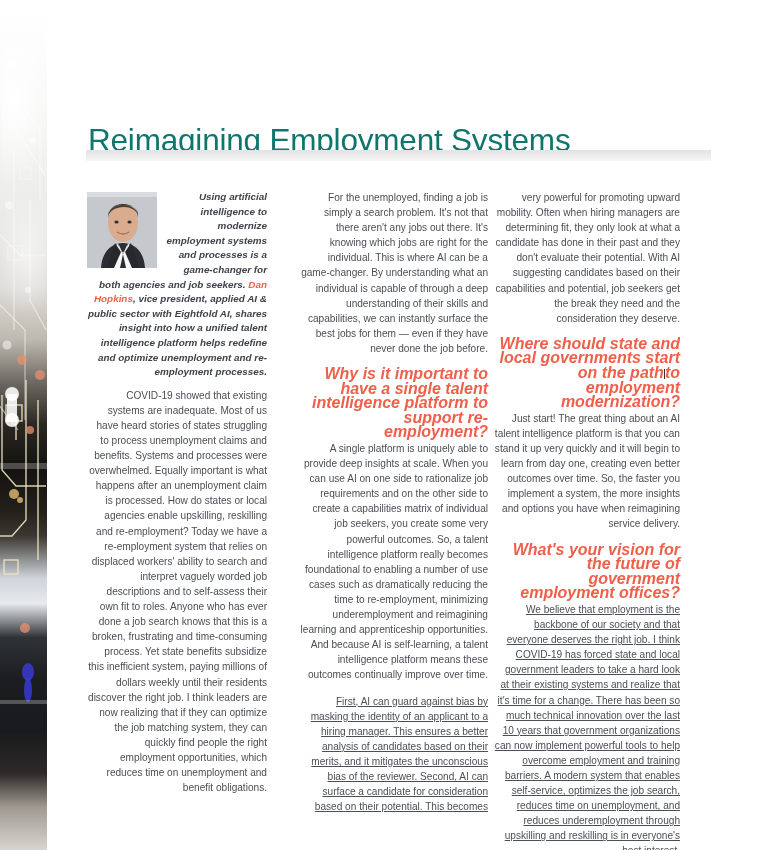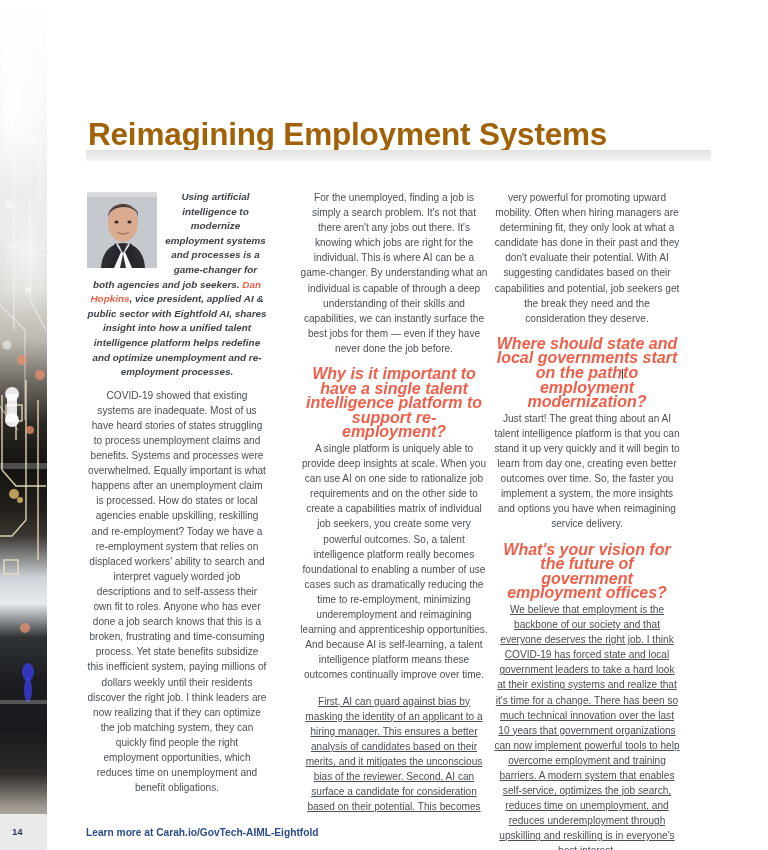--- a/index.html
+++ b/index.html
@@ -33,44 +33,44 @@
   #left-strip .haze {
     position: absolute; inset: 0;
     background: radial-gradient(ellipse 60px 120px at 30% 12%, rgba(255,255,255,.95), rgba(255,255,255,0) 70%),
                 radial-gradient(ellipse 50px 90px at 60% 30%, rgba(255,255,255,.55), rgba(255,255,255,0) 70%);
     filter: blur(2px);
   }
   #left-strip svg { position: absolute; inset: 0; }
 
   
   #title {
-    position: absolute; left: 88px; top: 96px;
+    position: absolute; left: 88px; top: 102px;
     width: 620px;
     font-size: 31.5px;
-    font-weight: 700;
-    color: #a16207;
+    font-weight: 400;
+    color: #0f766e;
     letter-spacing: -0.2px;
     line-height: 1.1;
     white-space: nowrap;
   }
   #title-rule {
     position: absolute; left: 86px; top: 150px;
     width: 625px; height: 11px;
     background: linear-gradient(to bottom, #e2e2e2, #ededed 55%, #f6f6f6);
   }
 
   
   .col {
     position: absolute;
     top: 190px;
     width: 186px;
     font-size: 10.1px;
     line-height: 15.1px;
     color: #4a4f55;
-    text-align: center;
+    text-align: right;
   }
   #col1 { left: 87px;  width: 180px; }
   #col2 { left: 300px; width: 188px; }
   #col3 { left: 494px; width: 186px; }
 
   .col p { margin: 0 0 11px 0; }
   .col p.tight { margin-bottom: 0; text-decoration: underline; }
 
   h2.q {
     margin: 0 0 1px 0;
@@ -240,19 +240,14 @@
   <div class="col" id="col3">
     <p>very powerful for promoting upward mobility. Often when hiring managers are determining fit, they only look at what a candidate has done in their past and they don't evaluate their potential. With AI suggesting candidates based on their capabilities and potential, job seekers get the break they need and the consideration they deserve.</p>
 
     <h2 class="q"><span>Where should state and local governments start on the path</span><span class="caret"></span><span>to employment modernization?</span></h2>
     <p>Just start! The great thing about an AI talent intelligence platform is that you can stand it up very quickly and it will begin to learn from day one, creating even better outcomes over time. So, the faster you implement a system, the more insights and options you have when reimagining service delivery.</p>
 
     <h2 class="q spaced">What's your vision for the future of government employment offices?</h2>
     <p class="tight">We believe that employment is the backbone of our society and that everyone deserves the right job. I think COVID-19 has forced state and local government leaders to take a hard look at their existing systems and realize that it's time for a change. There has been so much technical innovation over the last 10 years that government organizations can now implement powerful tools to help overcome employment and training barriers. A modern system that enables self-service, optimizes the job search, reduces time on unemployment, and reduces underemployment through upskilling and reskilling is in everyone's best interest.</p>
   </div>
 
-  <div id="footer-band">
-    <div id="page-num-box"></div>
-    <div id="page-num">14</div>
-    <a id="footer-link" href="#">Learn more at Carah.io/GovTech-AIML-Eightfold</a>
-  </div>
 
 </div>
 
 </body></html>

